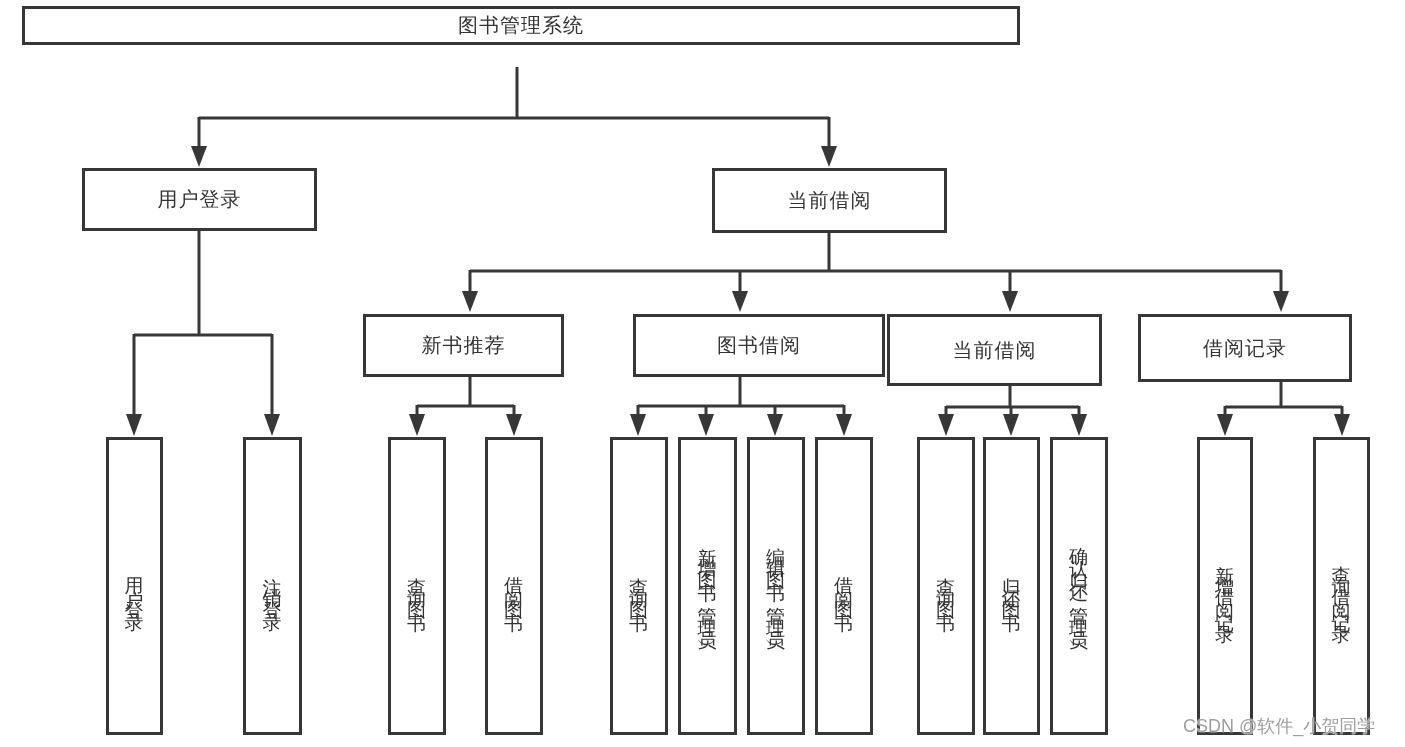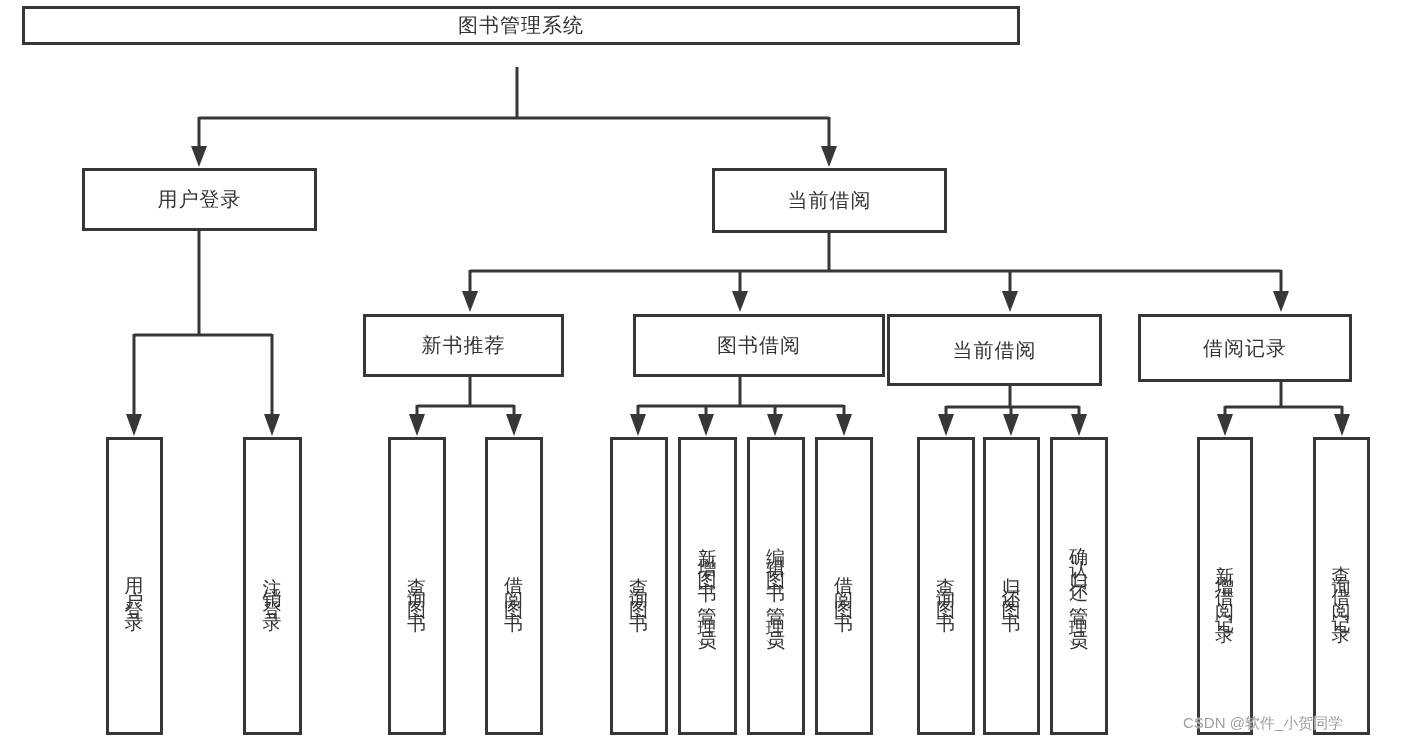--- a/index.html
+++ b/index.html
@@ -31,21 +31,21 @@
     font-size:19px;
     letter-spacing:12px;
     line-height:1;
   }
   .watermark{
     position:absolute;
     left:1183px;top:714px;
     width:222px;
     z-index:2;
     color:#9e9e9e;
-    font-size:15px;
+    font-size:18px;
     white-space:nowrap;
     text-shadow:0 0 2px #ffffff, 0 0 1px #ffffff;
   }
 </style>
 </head>
 <body>
 
 <div class="stage">
 
   <svg class="connectors" width="1405" height="747" viewBox="0 0 1405 747">

